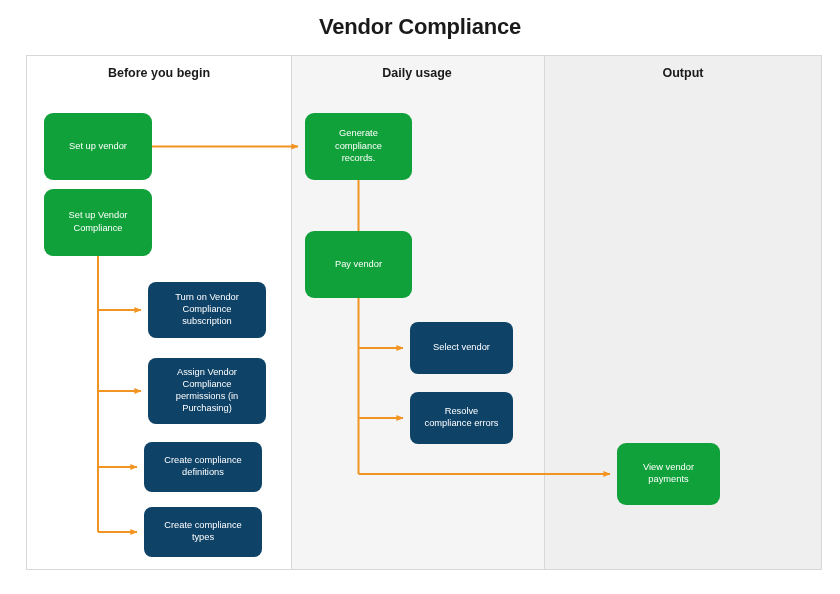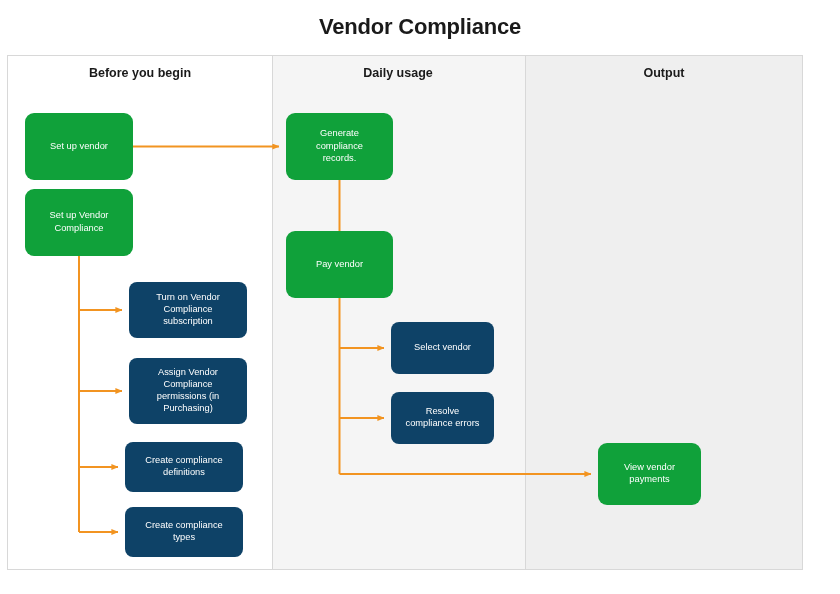--- a/index.html
+++ b/index.html
@@ -31,21 +31,21 @@
     text-align: center;
     font-size: 22px;
     font-weight: bold;
     color: #1a1a1a;
     letter-spacing: -0.2px;
     font-family: "Liberation Sans", sans-serif;
   }
 
   .canvas-wrap {
     position: absolute;
-    left: 7px;
+    left: 26px;
     top: 55px;
     width: 796px;
     height: 515px;
   }
 
   svg.flow { display: block; }
 
   .lane-label {
     font-family: "Liberation Sans", sans-serif;
     font-size: 12.5px;

